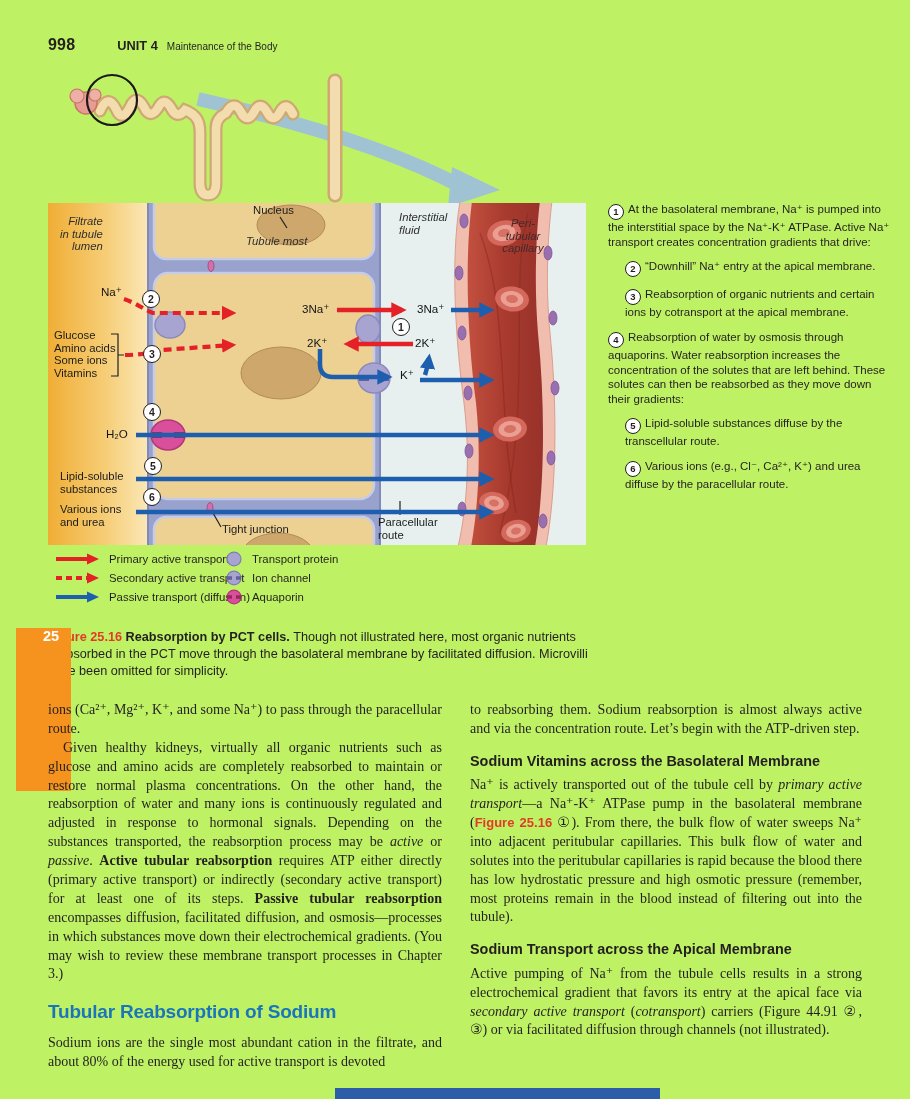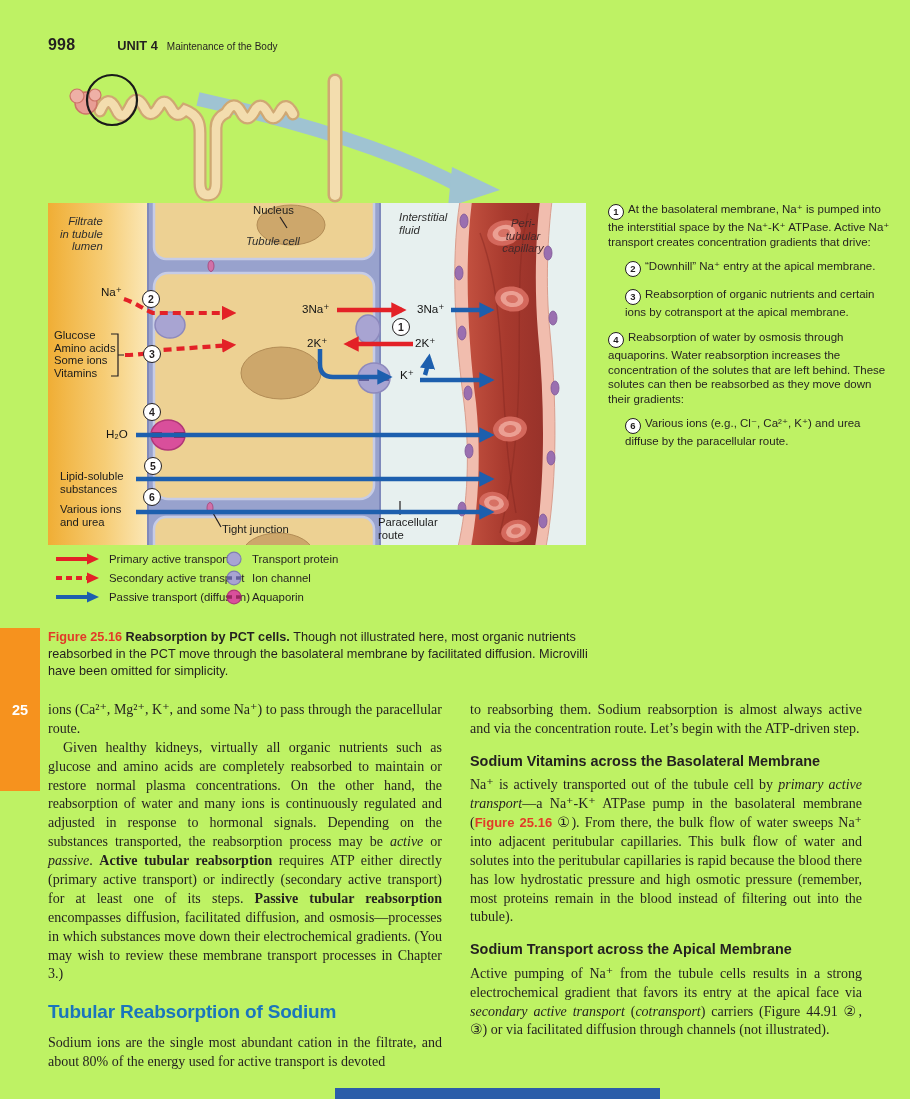--- a/index.html
+++ b/index.html
@@ -31,22 +31,22 @@
          margin-right:4px;vertical-align:-2px;}
   
   .legend{position:absolute;left:48px;top:551px;width:538px;height:66px;font-size:11.4px;}
   .lrow{position:absolute;display:flex;align-items:center;white-space:nowrap;}
   .lrow svg{margin-right:9px;}
   
   .caption{position:absolute;left:48px;top:629px;width:548px;font-size:12.7px;line-height:1.33;}
   .figred{color:#e23a28;font-weight:bold;}
   .capb{font-weight:bold;}
   
-  .tab{position:absolute;left:0;top:628px;width:40px;height:163px;background:#f6921e;
-       display:flex;align-items:center;justify-content:center;color:#fff;font-weight:bold;font-size:14.5px;}
+  .tab{position:absolute;left:16px;top:628px;width:40px;height:163px;background:#f6921e;
+       display:flex;justify-content:center;color:#fff;font-weight:bold;font-size:14.5px;padding-left:15px;}
   
   .bodywrap{position:absolute;left:48px;top:701px;width:814px;height:370px;
             font-family:"Liberation Serif","DejaVu Serif","DejaVu Sans",serif;
             font-size:14px;line-height:1.35;text-align:justify;}
   .col-l{position:absolute;left:0;top:0;width:394px;}
   .col-r{position:absolute;left:422px;top:0;width:392px;}
   .bodywrap p{margin:0;}
   .bodywrap p.ind{text-indent:15px;}
   h2.blue{font-family:"Liberation Sans","DejaVu Sans",sans-serif;color:#1b75bc;font-size:19px;
           margin:15px 0 9px 0;letter-spacing:-.2px;}
@@ -204,21 +204,21 @@
         <path d="M88,232 H442" marker-end="url(#ba)"></path>
         <path d="M88,276 H442" marker-end="url(#ba)"></path>
         <path d="M88,309 H442" marker-end="url(#ba)"></path>
       </g>
     </svg>
 
     <div class="flabel it" style="left:12px;top:12px;text-align:right;">Filtrate
 in tubule
 lumen</div>
     <div class="flabel" style="left:205px;top:1px;">Nucleus</div>
-    <div class="flabel it" style="left:198px;top:32px;">Tubule cell</div>
+    <div class="flabel it" style="left:198px;top:32px;">Tubule most</div>
     <div class="flabel it" style="left:351px;top:8px;">Interstitial
 fluid</div>
     <div class="flabel it cap" style="left:444px;top:14px;width:62px;">Peri-
 tubular
 capillary</div>
     <div class="fion" style="left:53px;top:82px;">Na⁺</div>
     <div class="flabel" style="left:6px;top:126px;">Glucose
 Amino acids
 Some ions
 Vitamins</div>
@@ -242,20 +242,21 @@
     <div class="fstep" style="left:95px;top:200px;">4</div>
     <div class="fstep" style="left:96px;top:254px;">5</div>
     <div class="fstep" style="left:95px;top:285px;">6</div>
   </div>
 
   <div class="annwrap">
     <div class="ann"><span class="ncirc">1</span><span>At the basolateral membrane, Na⁺ is pumped into the interstitial space by the Na⁺-K⁺ ATPase. Active Na⁺ transport creates concentration gradients that drive:</span></div>
     <div class="ann ind"><span class="ncirc">2</span><span>“Downhill” Na⁺ entry at the apical membrane.</span></div>
     <div class="ann ind"><span class="ncirc">3</span><span>Reabsorption of organic nutrients and certain ions by cotransport at the apical membrane.</span></div>
     <div class="ann gap"><span class="ncirc">4</span><span>Reabsorption of water by osmosis through aquaporins. Water reabsorption increases the concentration of the solutes that are left behind. These solutes can then be reabsorbed as they move down their gradients:</span></div>
+    <div class="ann ind"><span class="ncirc">5</span><span>Lipid-soluble substances diffuse by the transcellular route.</span></div>
     <div class="ann ind"><span class="ncirc">6</span><span>Various ions (e.g., Cl⁻, Ca²⁺, K⁺) and urea diffuse by the paracellular route.</span></div>
   </div>
 
   <div class="legend">
     <div class="lrow" style="left:6px;top:2px;">
       <svg width="46" height="12">
           <line x1="2" y1="6" x2="34" y2="6" stroke="#e32127" stroke-width="4"></line>
           <polygon points="33,0.5 45,6 33,11.5" fill="#e32127"></polygon>
         </svg>
       <span>Primary active transport</span>

